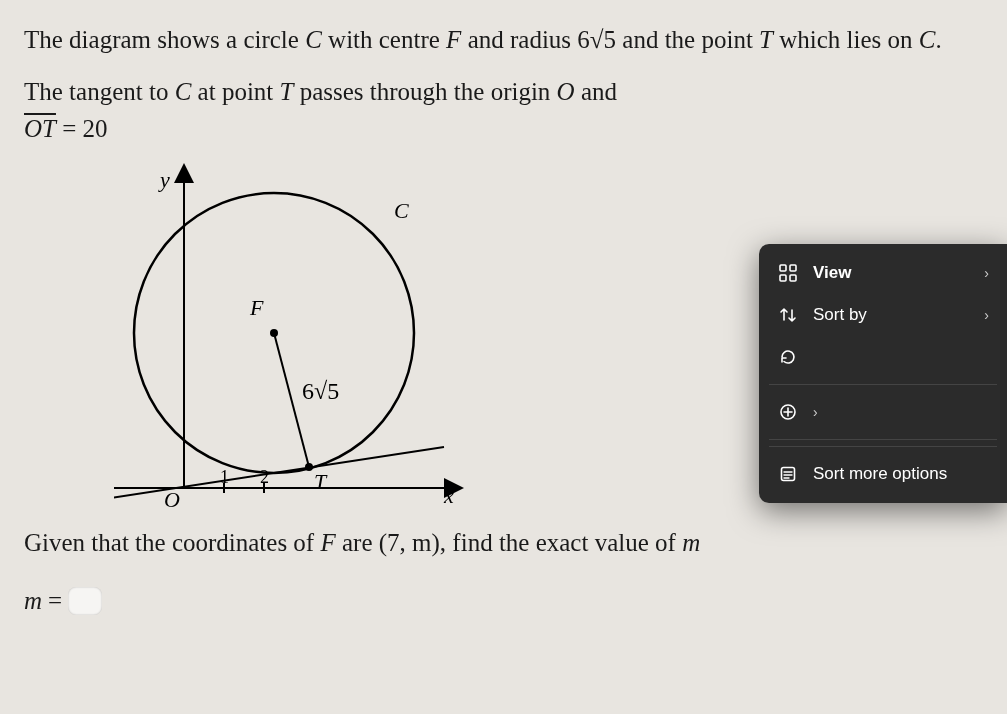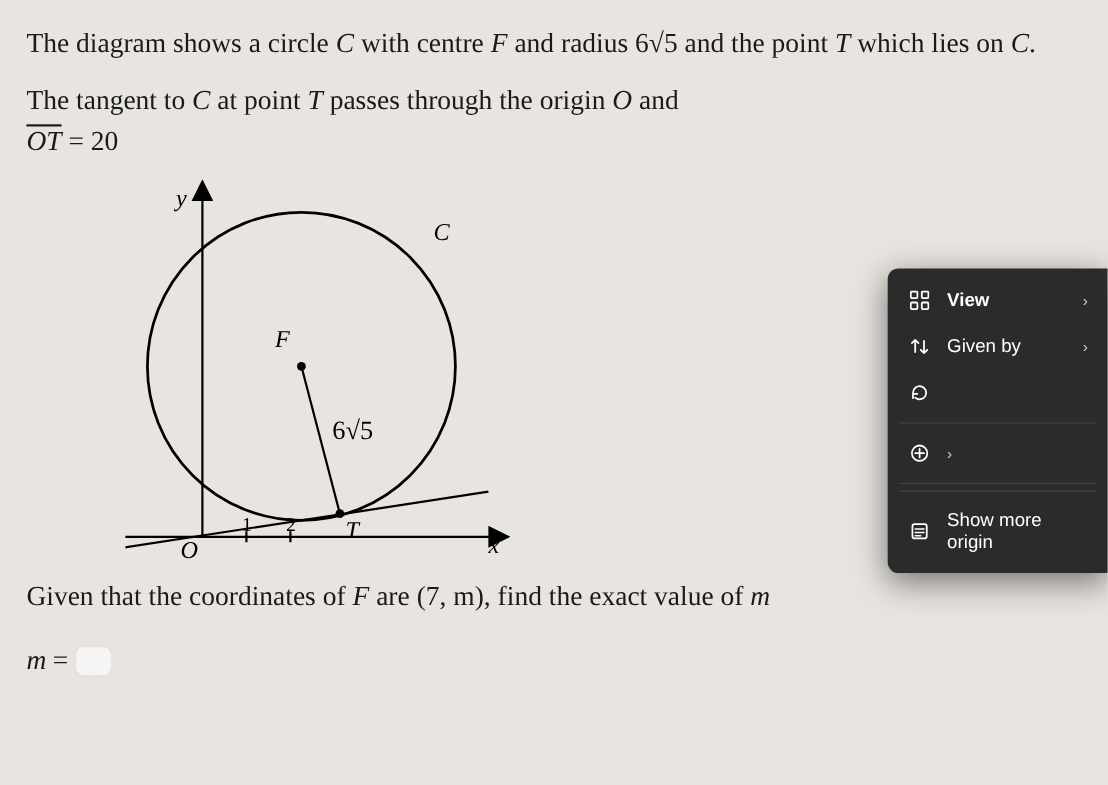--- a/index.html
+++ b/index.html
@@ -42,21 +42,21 @@
       border: none;
       border-radius: 8px;
       background: rgba(255,255,255,0.6);
       box-shadow: inset 0 0 2px rgba(0,0,0,0.25);
     }
     
     .context-menu {
       position: absolute;
       right: 0;
       top: 244px;
-      width: 200px;
+      width: 248px;
       background: #2b2b2b;
       border-radius: 10px 0 0 10px;
       padding: 8px 0;
       color: #fff;
       font-family: 'Segoe UI', Arial, sans-serif;
       font-size: 17px;
       box-shadow: 0 8px 30px rgba(0,0,0,0.5);
     }
     .menu-item {
       display: flex;
@@ -157,21 +157,21 @@
     </span>
     <span class="menu-label view-bold">View</span>
     <span class="menu-chevron">›</span>
   </div>
   <div class="menu-item">
     <span class="menu-icon">
       <svg width="18" height="18" viewBox="0 0 18 18">
           <path d="M5 3 v11 M2 6 l3 -3 l3 3 M13 15 v-11 M10 12 l3 3 l3 -3" fill="none" stroke="#fff" stroke-width="1.6" stroke-linecap="round" stroke-linejoin="round"></path>
         </svg>
     </span>
-    <span class="menu-label">Given by</span>
+    <span class="menu-label">Sort by</span>
     <span class="menu-chevron">›</span>
   </div>
   <div class="menu-item">
     <span class="menu-icon">
       <svg width="18" height="18" viewBox="0 0 18 18">
           <path d="M3 9 a6 6 0 1 1 2 4.5 M3 14 v-4 h4" fill="none" stroke="#fff" stroke-width="1.6" stroke-linecap="round" stroke-linejoin="round"></path>
         </svg>
     </span>
   </div>
   <div class="menu-sep"></div>
@@ -186,15 +186,15 @@
   </div>
   <div class="menu-sep"></div>
   <div class="menu-sep"></div>
   <div class="menu-item">
     <span class="menu-icon">
       <svg width="18" height="18" viewBox="0 0 18 18">
           <rect x="2.5" y="2.5" width="13" height="13" rx="2" fill="none" stroke="#fff" stroke-width="1.6"></rect>
           <path d="M5 7 h8 M5 10 h8 M5 13 h5" stroke="#fff" stroke-width="1.4" stroke-linecap="round"></path>
         </svg>
     </span>
-    <span class="menu-label">Show more origin</span>
+    <span class="menu-label">Sort more options</span>
   </div>
 </div>
 
 </body></html>

